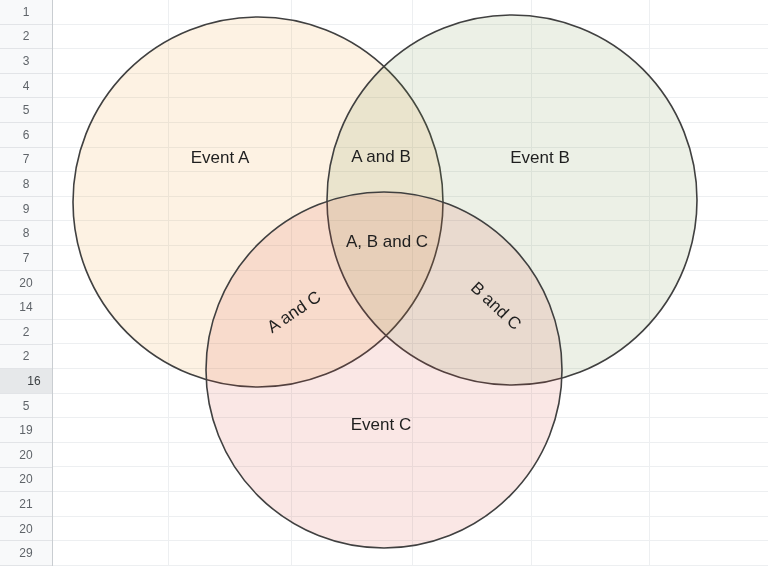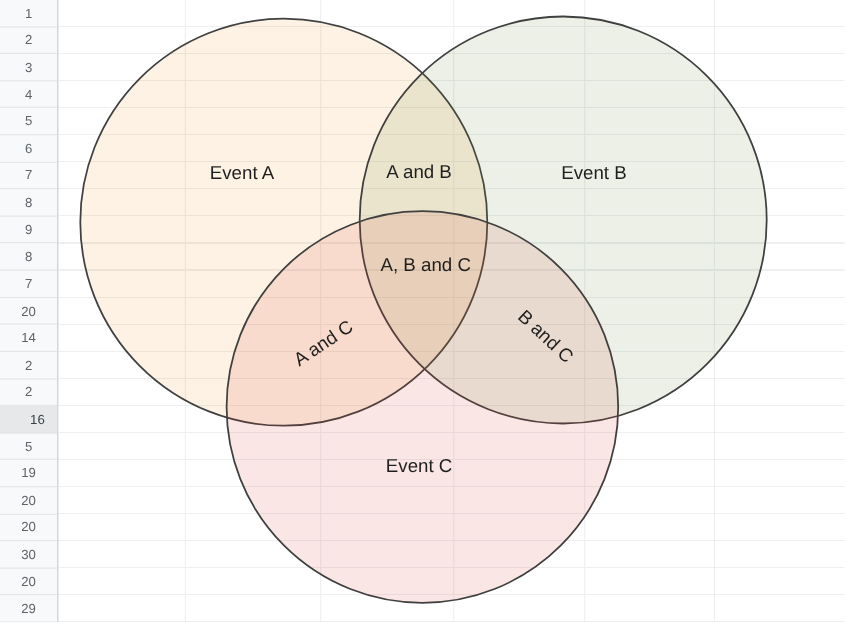--- a/index.html
+++ b/index.html
@@ -73,21 +73,21 @@
       <div class="row-cell">7</div>
       <div class="row-cell">20</div>
       <div class="row-cell">14</div>
       <div class="row-cell">2</div>
       <div class="row-cell">2</div>
       <div class="row-cell selected">16</div>
       <div class="row-cell">5</div>
       <div class="row-cell">19</div>
       <div class="row-cell">20</div>
       <div class="row-cell">20</div>
-      <div class="row-cell">30</div>
+      <div class="row-cell">21</div>
       <div class="row-cell">20</div>
       <div class="row-cell">29</div>
     </div>
 
   <svg id="venn-svg" width="768" height="566" viewBox="0 0 768 566">
     <circle cx="258" cy="202" r="185" stroke-width="1.6" fill="rgba(243,156,40,0.13)" stroke="#404040"></circle>
     <circle cx="512" cy="200" r="185" stroke-width="1.6" fill="rgba(106,141,62,0.13)" stroke="#404040"></circle>
     <circle cx="384" cy="370" r="178" stroke-width="1.6" fill="rgba(217,68,57,0.13)" stroke="#404040"></circle>
 
     <text x="220" y="157" text-anchor="middle" dominant-baseline="central" fill="#1f1f1f">Event A</text>

